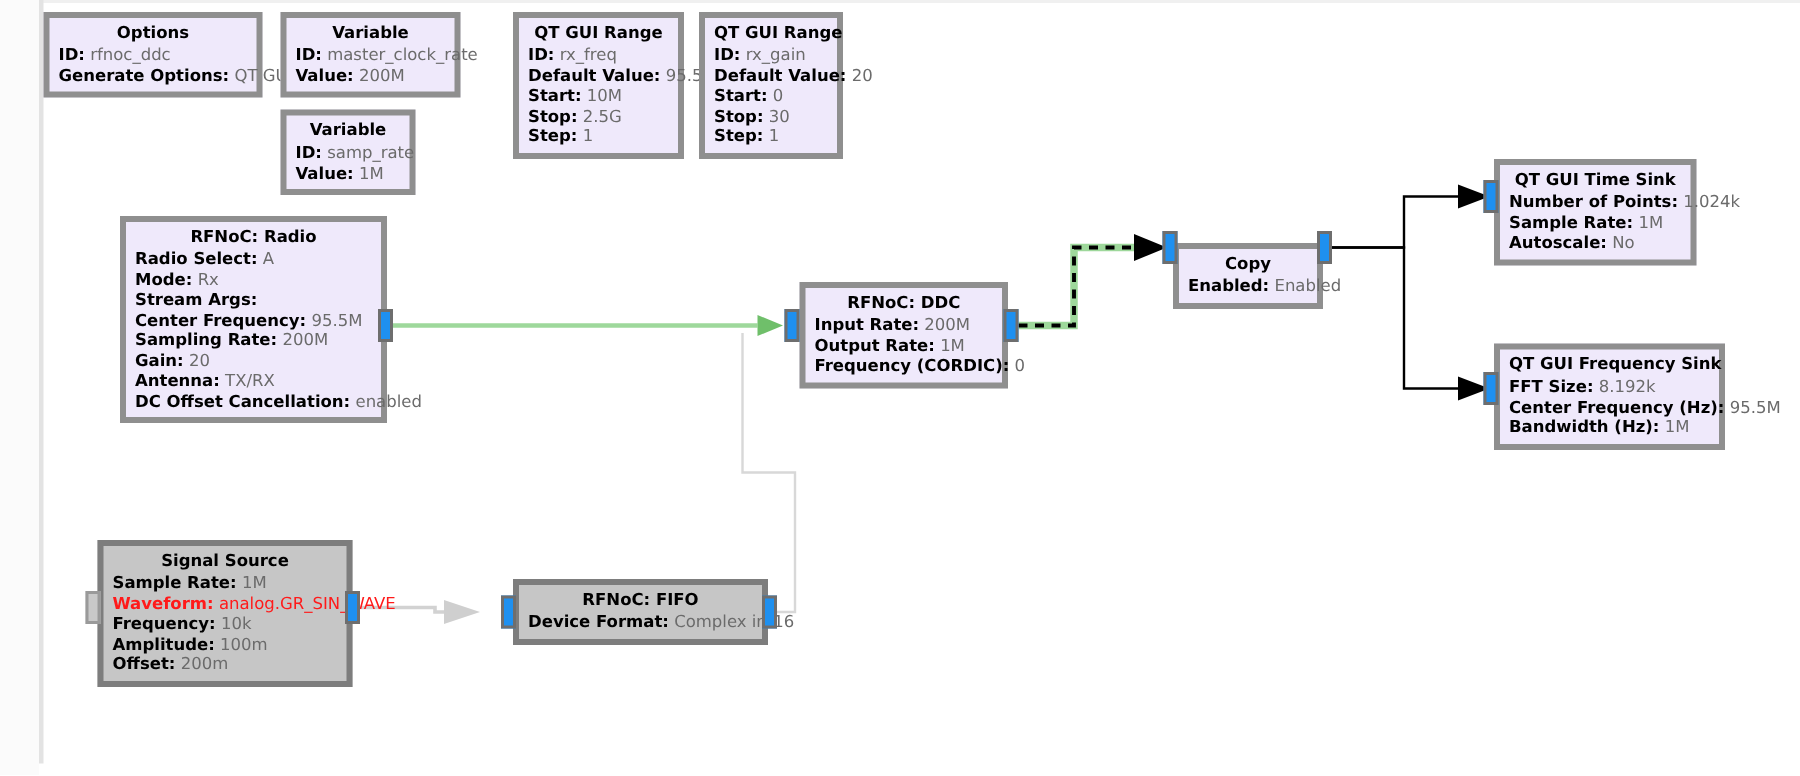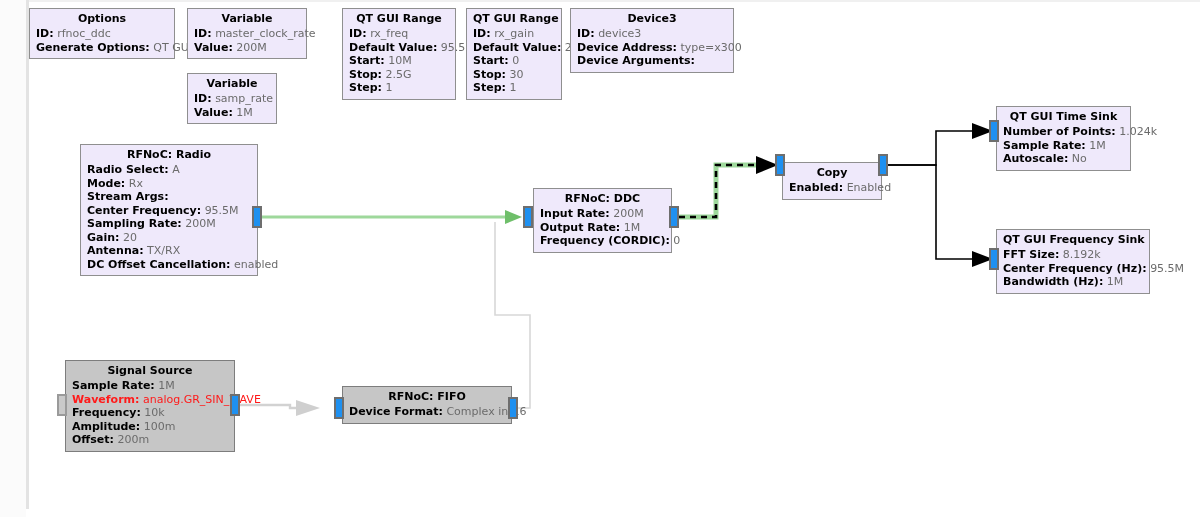--- a/index.html
+++ b/index.html
@@ -40,21 +40,21 @@
     position: absolute;
     left: 0; top: 0;
     width: 1200px; height: 517px;
     pointer-events: none;
   }
 
   
   .block {
     position: absolute;
     box-sizing: border-box;
-    border: 1px solid #d946ef;
+    border: 4px solid #d946ef;
     padding: 3px 6px 4px 6px;
     font-size: 11px;
     line-height: 13.5px;
     color: #111111;
     background: #efe9fb;
     white-space: nowrap;
   }
   .block.enabled {
     background: #efe9fb;
     border-color: #8f8f8f;
@@ -222,35 +222,20 @@
     <div class="row">
       <span class="k">Stop:</span>
       <span class="v">30</span>
     </div>
     <div class="row">
       <span class="k">Step:</span>
       <span class="v">1</span>
     </div>
   </div>
 
-  <div class="block enabled" style="left:570px; top:8px; width:164px;">
-    <div class="title">Device3</div>
-    <div class="row">
-      <span class="k">ID:</span>
-      <span class="v">device3</span>
-    </div>
-    <div class="row">
-      <span class="k">Device Address:</span>
-      <span class="v">type=x300</span>
-    </div>
-    <div class="row">
-      <span class="k">Device Arguments:</span>
-      <span class="v"></span>
-    </div>
-  </div>
 
   <div class="block enabled" style="left:80px; top:144px; width:178px;">
     <div class="title">RFNoC: Radio</div>
     <div class="row">
       <span class="k">Radio Select:</span>
       <span class="v">A</span>
     </div>
     <div class="row">
       <span class="k">Mode:</span>
       <span class="v">Rx</span>

